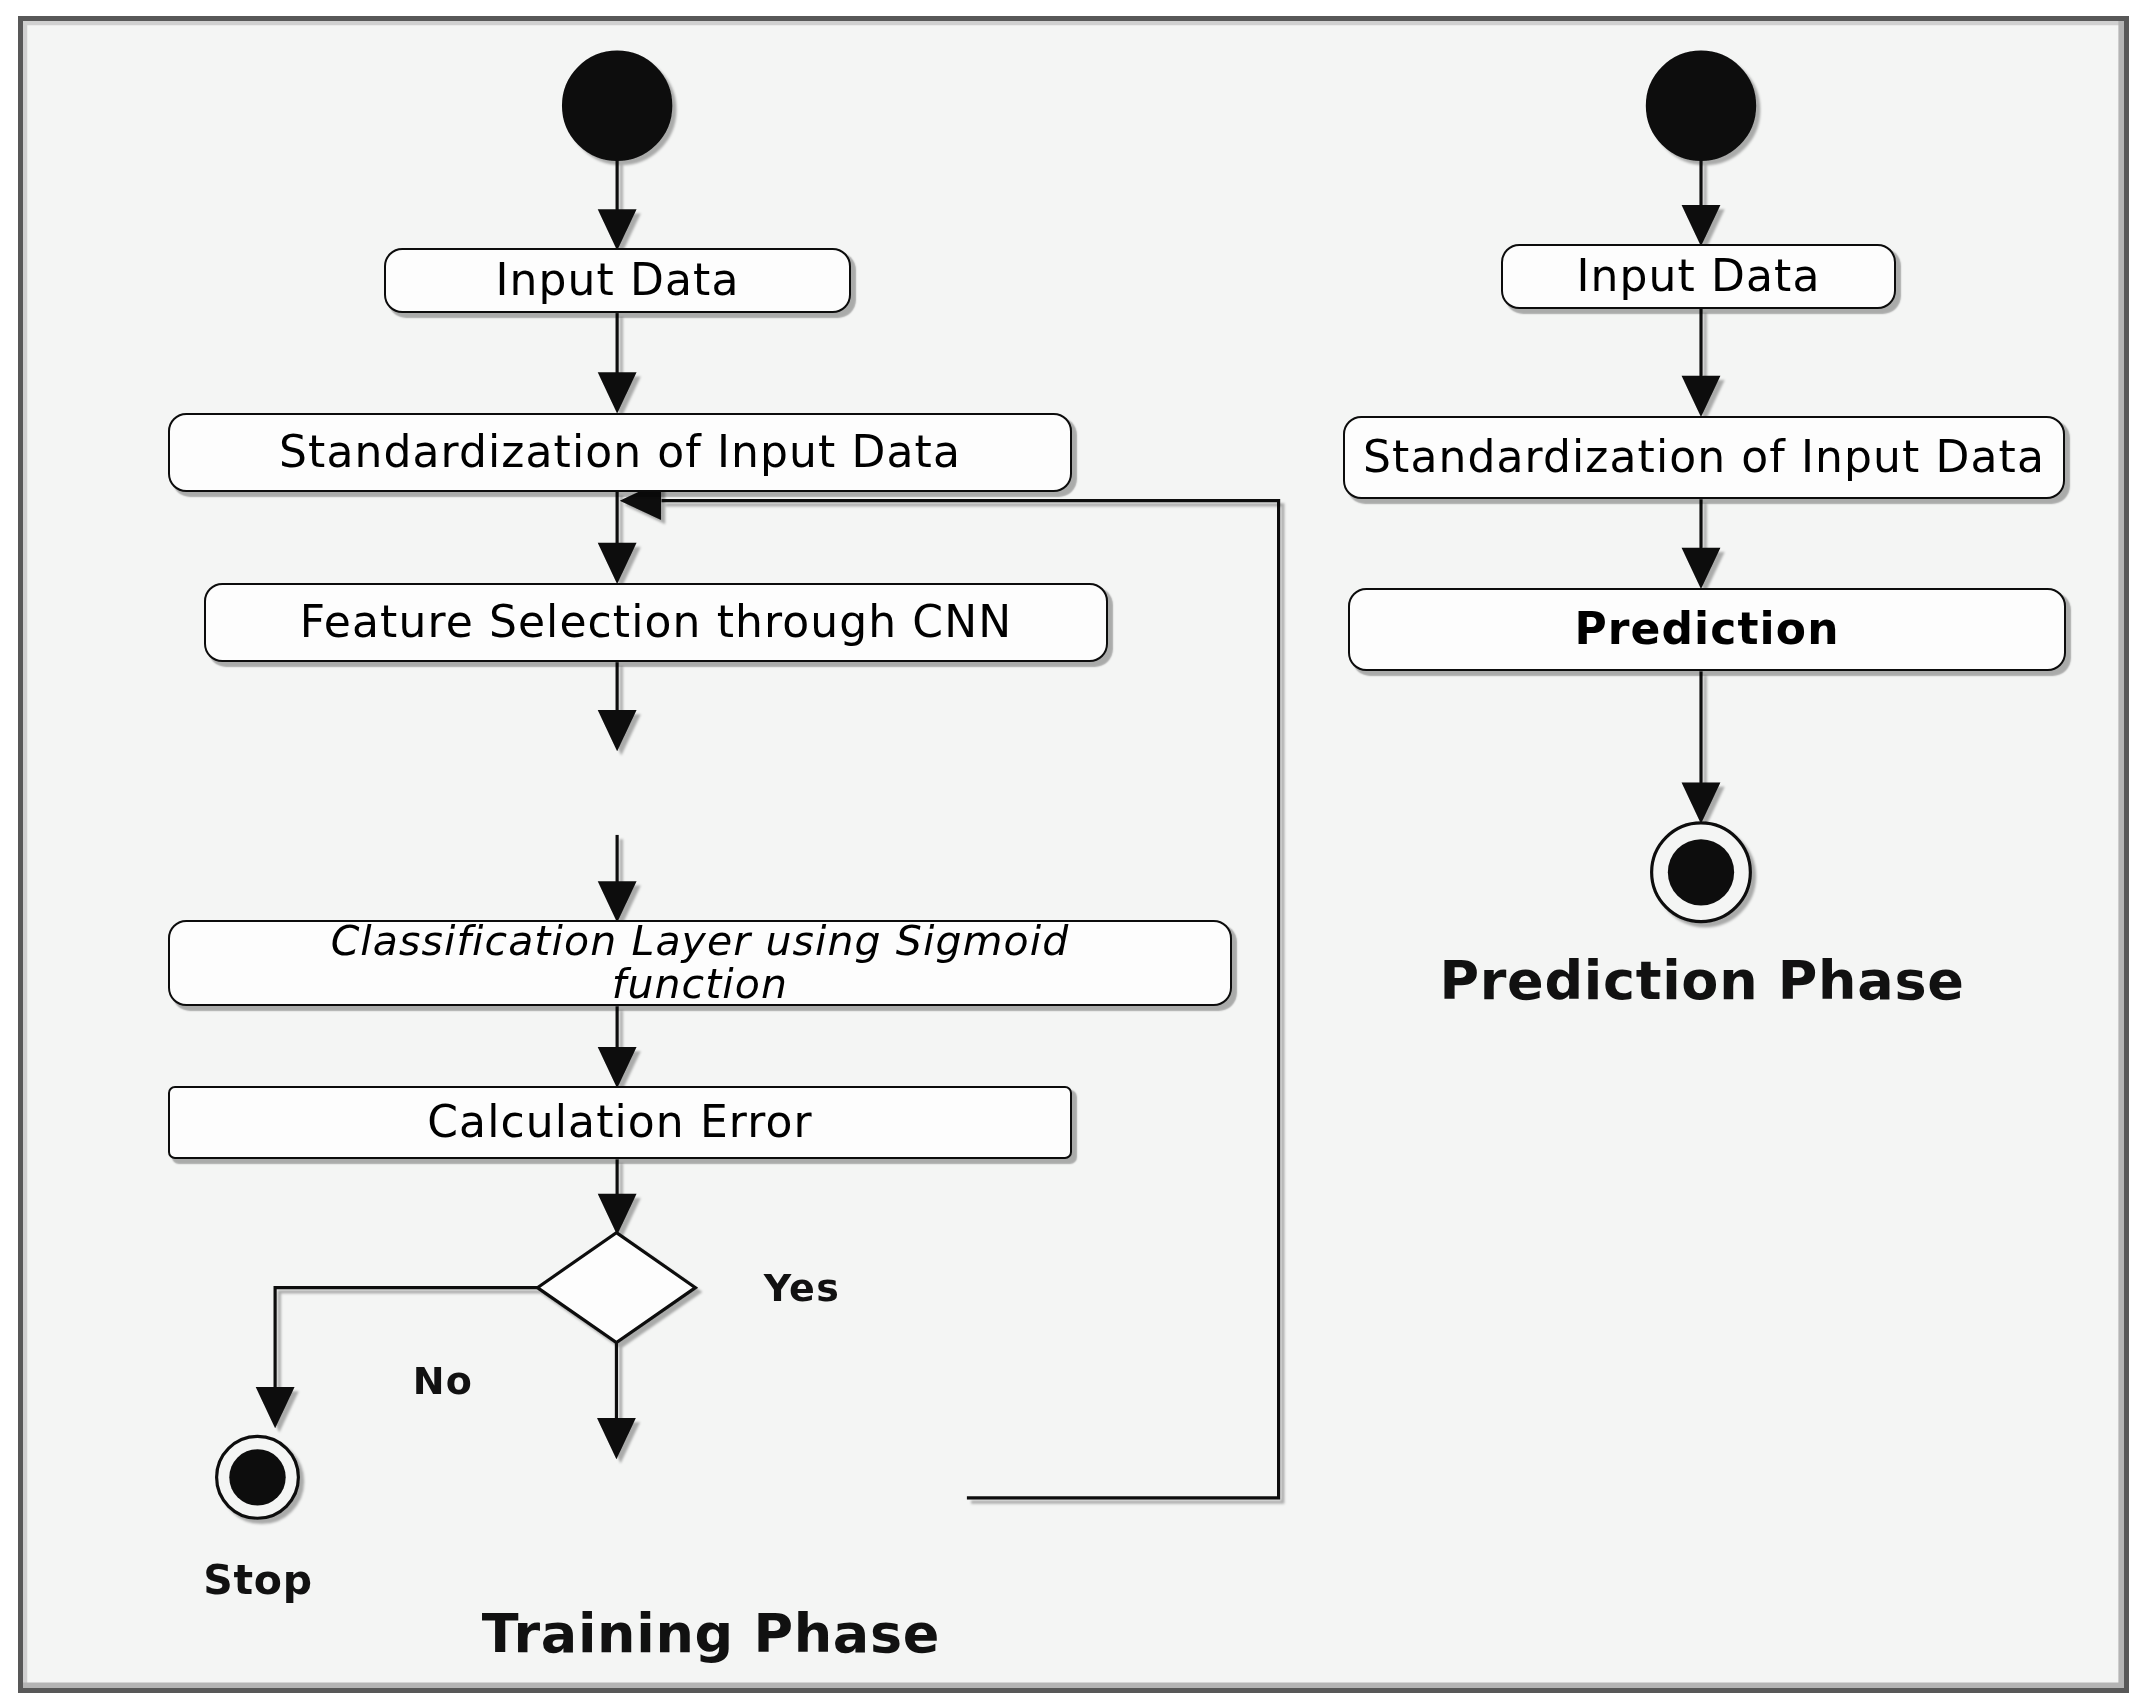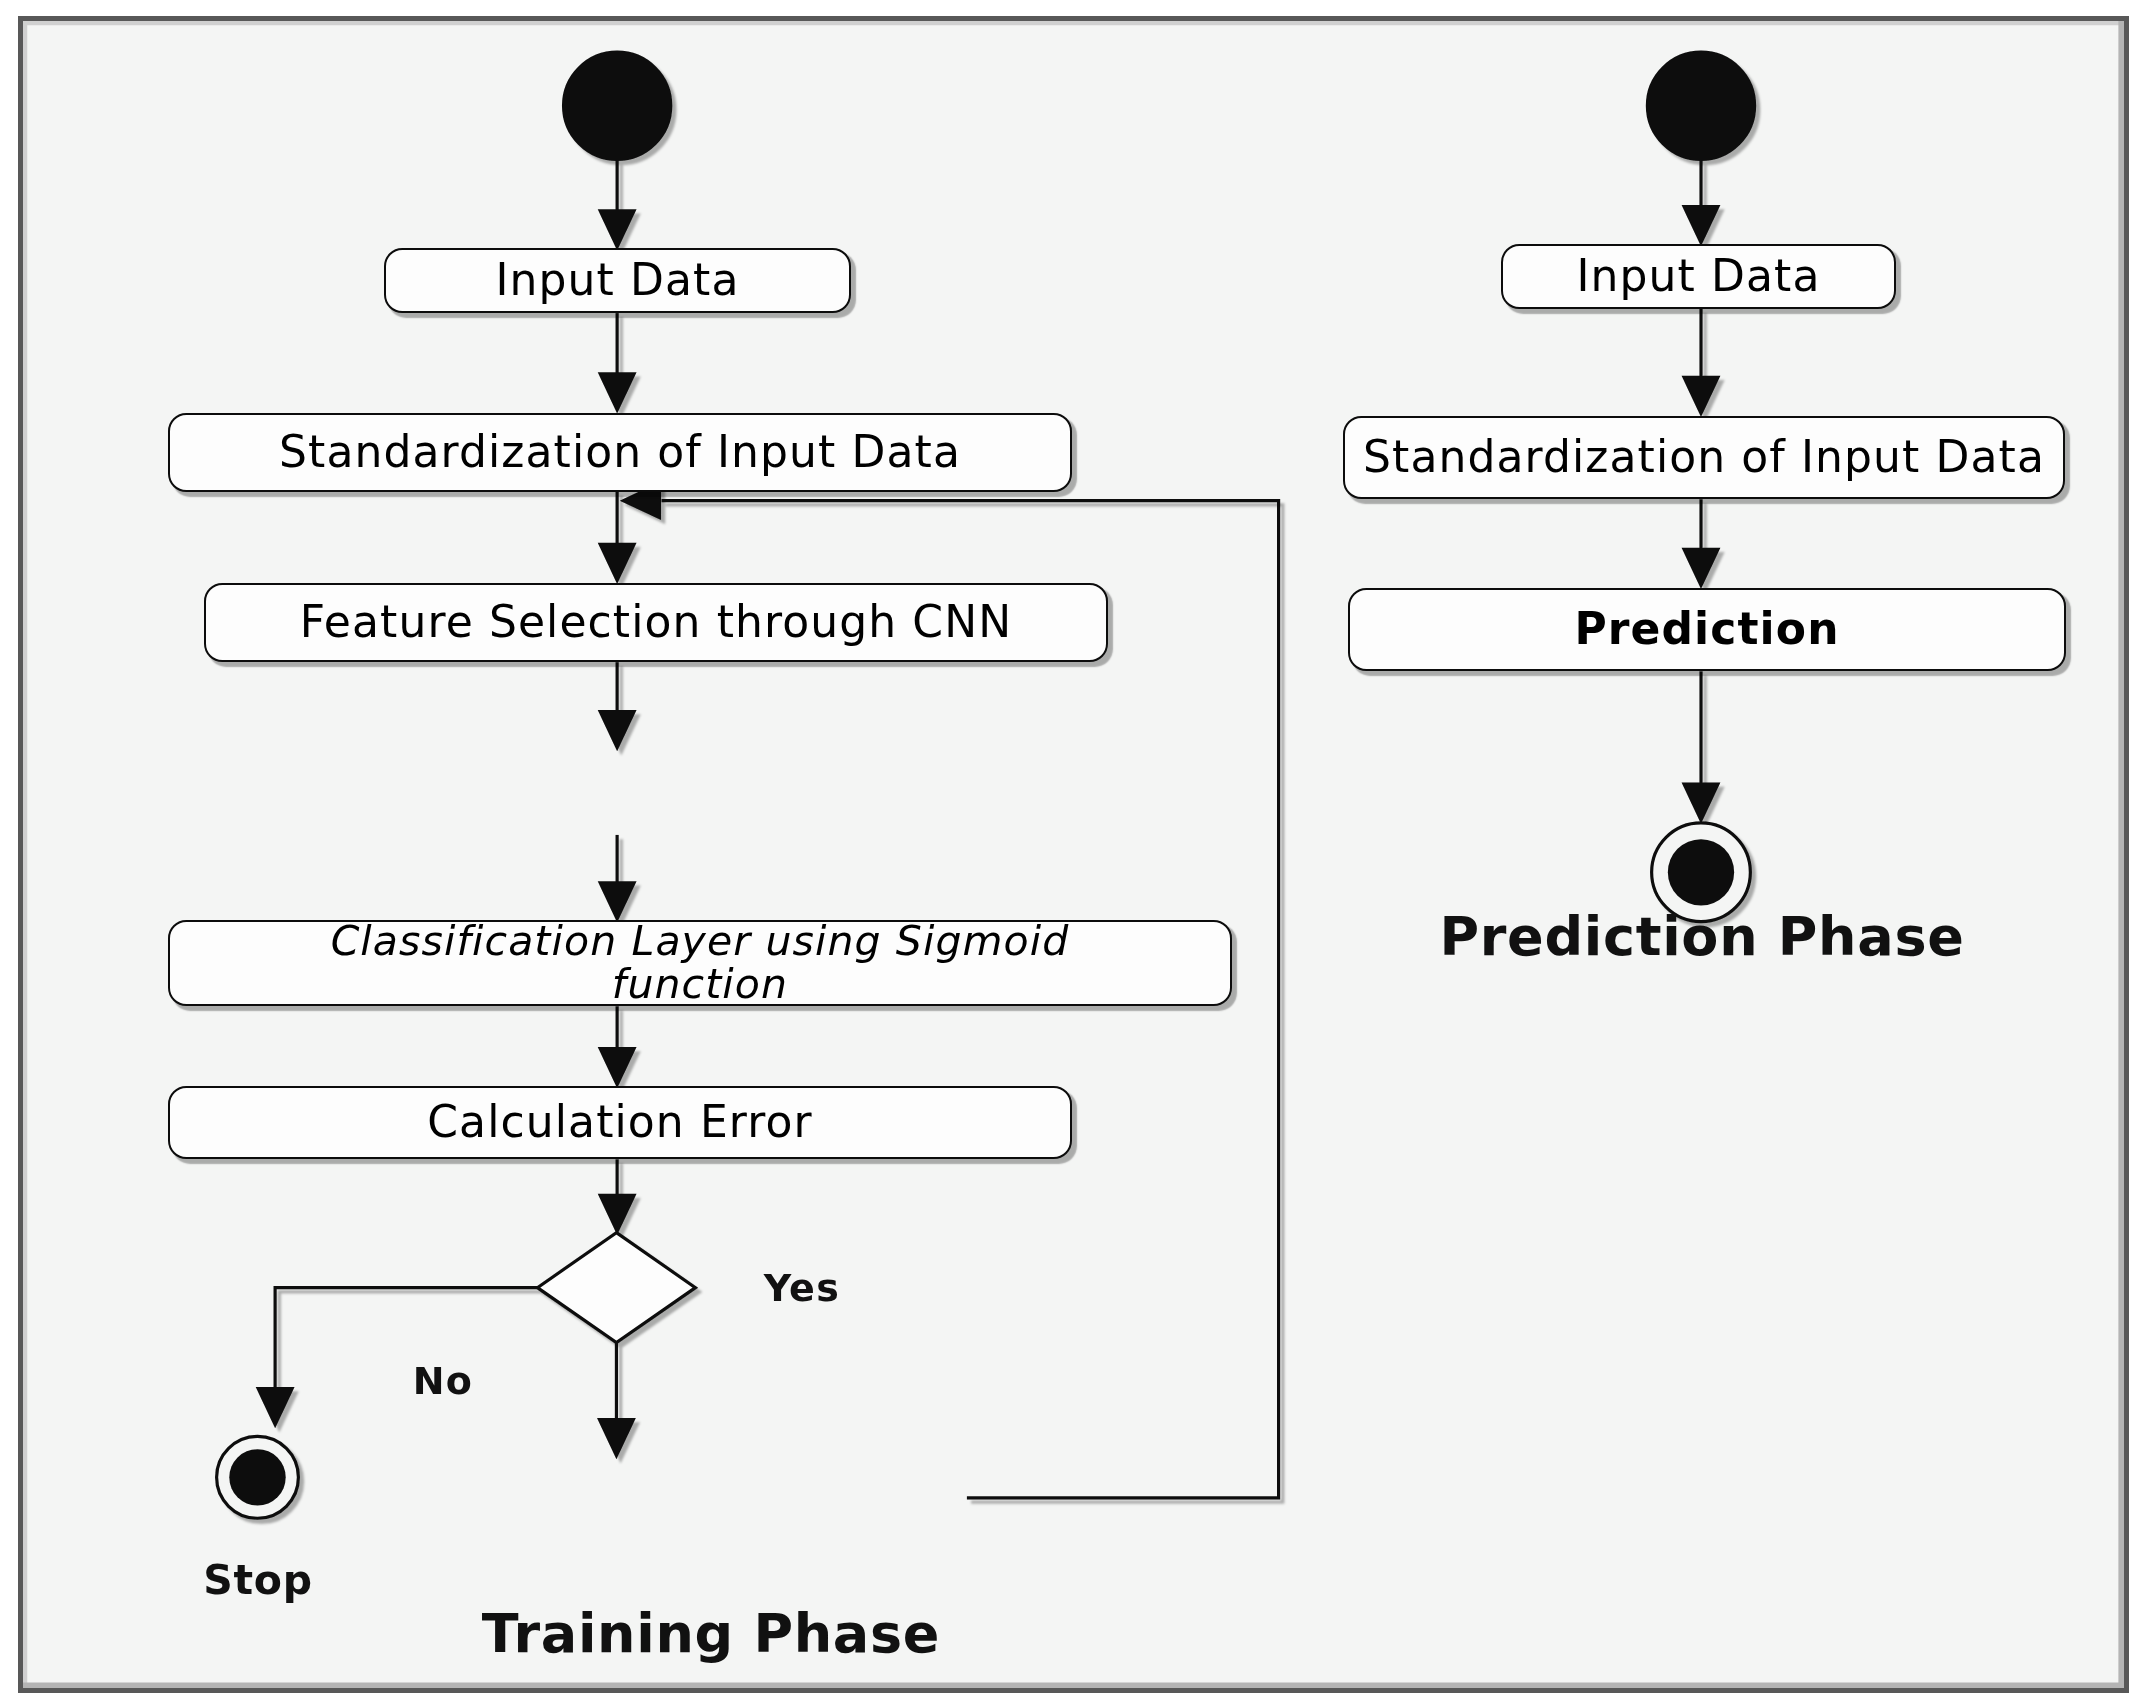--- a/index.html
+++ b/index.html
@@ -126,33 +126,33 @@
   <div class="node-box" style="left:384px; top:248px; width:467px; height:65px;">Input Data</div>
 
   <div class="node-box" style="left:168px; top:413px; width:904px; height:79px;">Standardization of Input Data</div>
 
   <div class="node-box" style="left:168px; top:583px; width:904px; height:79px;margin-left:36px;">Feature Selection through CNN</div>
 
 
   <div class="node-box two-line" style="left:168px; top:920px; width:1064px; height:86px;font-style:italic;">Classification Layer using Sigmoid
 function</div>
 
-  <div class="node-box" style="left:168px; top:1086px; width:904px; height:73px;">Calculation Error</div>
+  <div class="node-box" style="left:168px; top:1086px; width:904px; height:73px;border-radius:7px;">Calculation Error</div>
 
 
   <div class="node-box" style="left:1501px; top:244px; width:395px; height:65px;">Input Data</div>
 
   <div class="node-box" style="left:1343px; top:416px; width:722px; height:83px;">Standardization of Input Data</div>
 
   <div class="node-box" style="left:1348px; top:588px; width:718px; height:83px;font-weight:bold;">Prediction</div>
 
   <div class="diagram-label branch-label" style="left:802px; top:1288px;">Yes</div>
 
   <div class="diagram-label branch-label" style="left:443px; top:1381px;">No</div>
 
   <div class="diagram-label stop-label" style="left:258px; top:1580px;">Stop</div>
 
   <div class="diagram-label phase-label" style="left:711px; top:1633px;">Training Phase</div>
 
-  <div class="diagram-label phase-label" style="left:1702px; top:936px;">Prediction Phase</div>
+  <div class="diagram-label phase-label" style="left:1702px; top:980px;">Prediction Phase</div>
 
 </div>
 
 
 </body></html>

